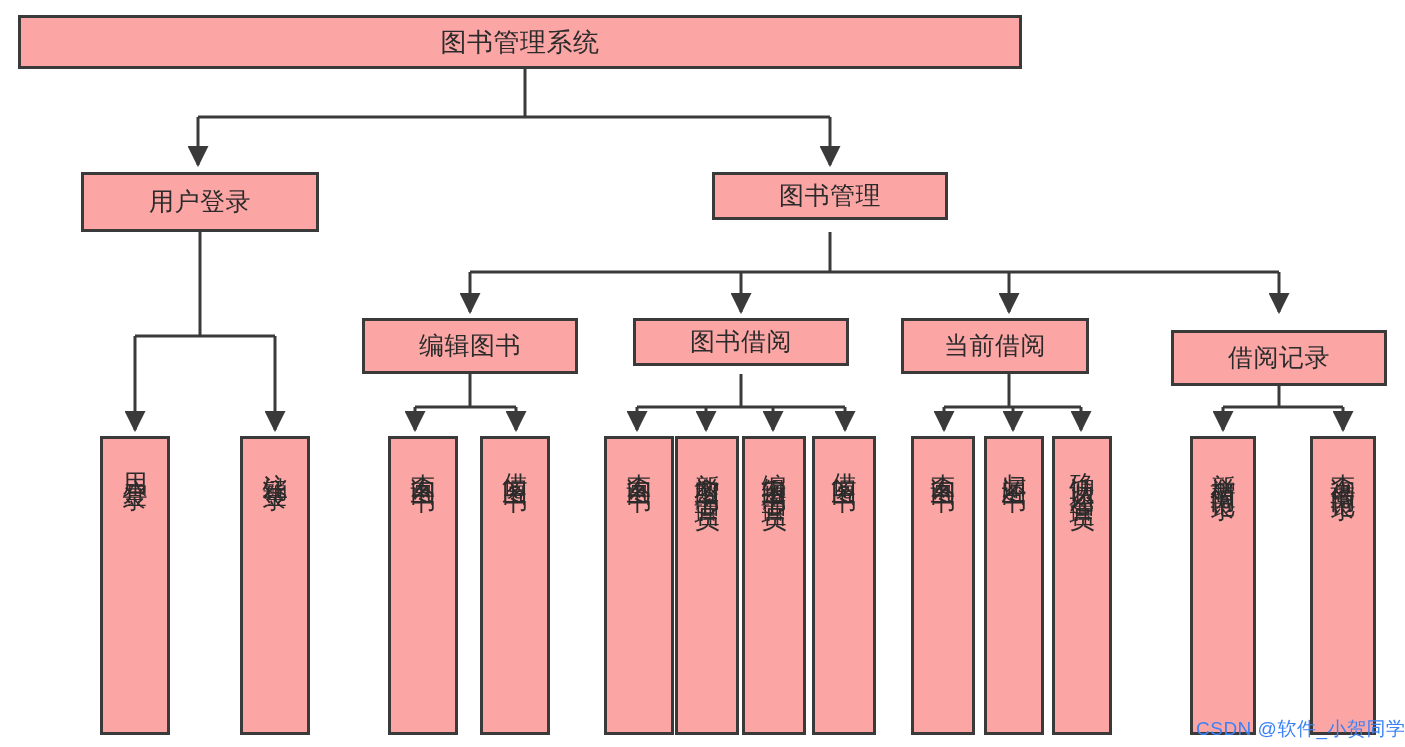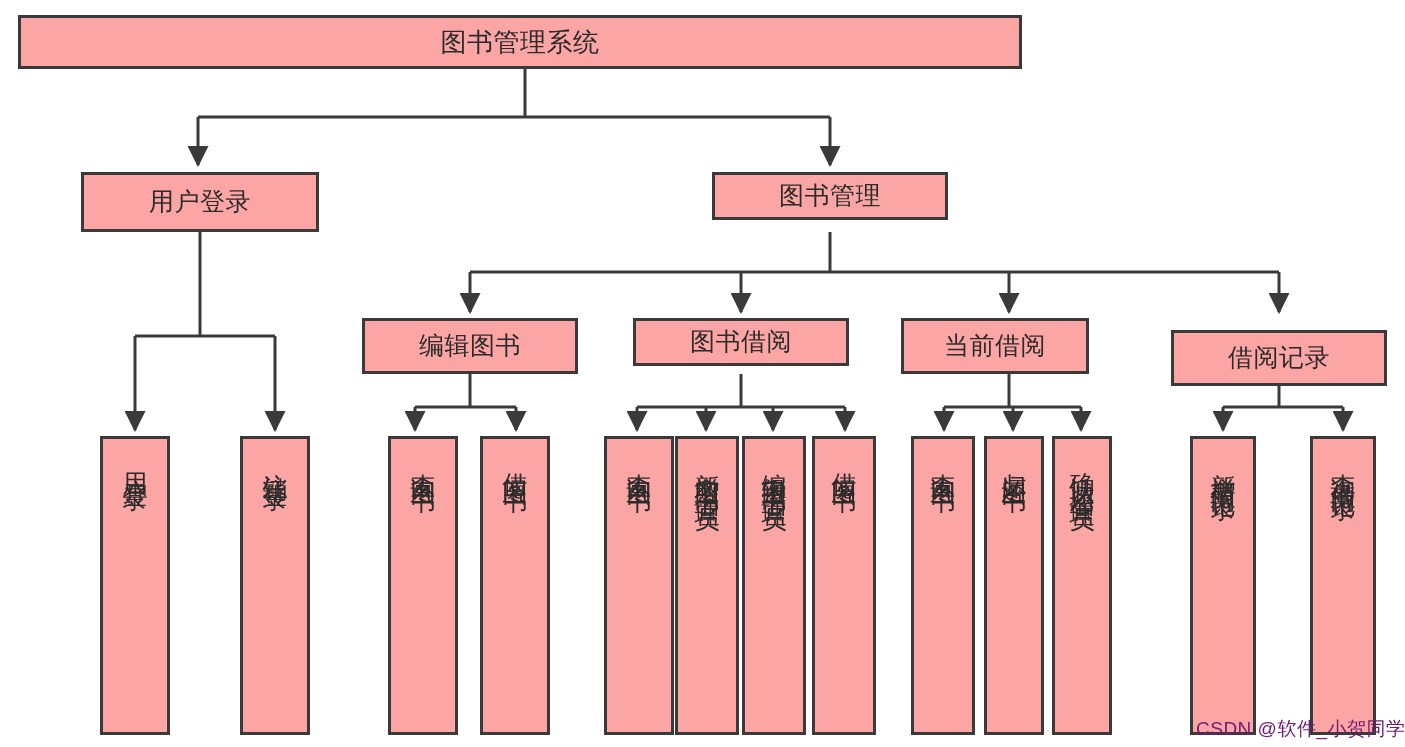--- a/index.html
+++ b/index.html
@@ -58,21 +58,21 @@
   .node.vert .label {
     writing-mode: vertical-rl;
     text-orientation: upright;
     font-size: 25px;
     line-height: 1.0;
     letter-spacing: 5px;
     white-space: nowrap;
   }
   .watermark {
     position: absolute;
-    color: #701a75;
+    color: #3b82f6;
     font-size: 19px;
     white-space: nowrap;
     letter-spacing: 0.5px;
   }
 </style>
 </head>
 <body>
 
 <div id="canvas">
 

